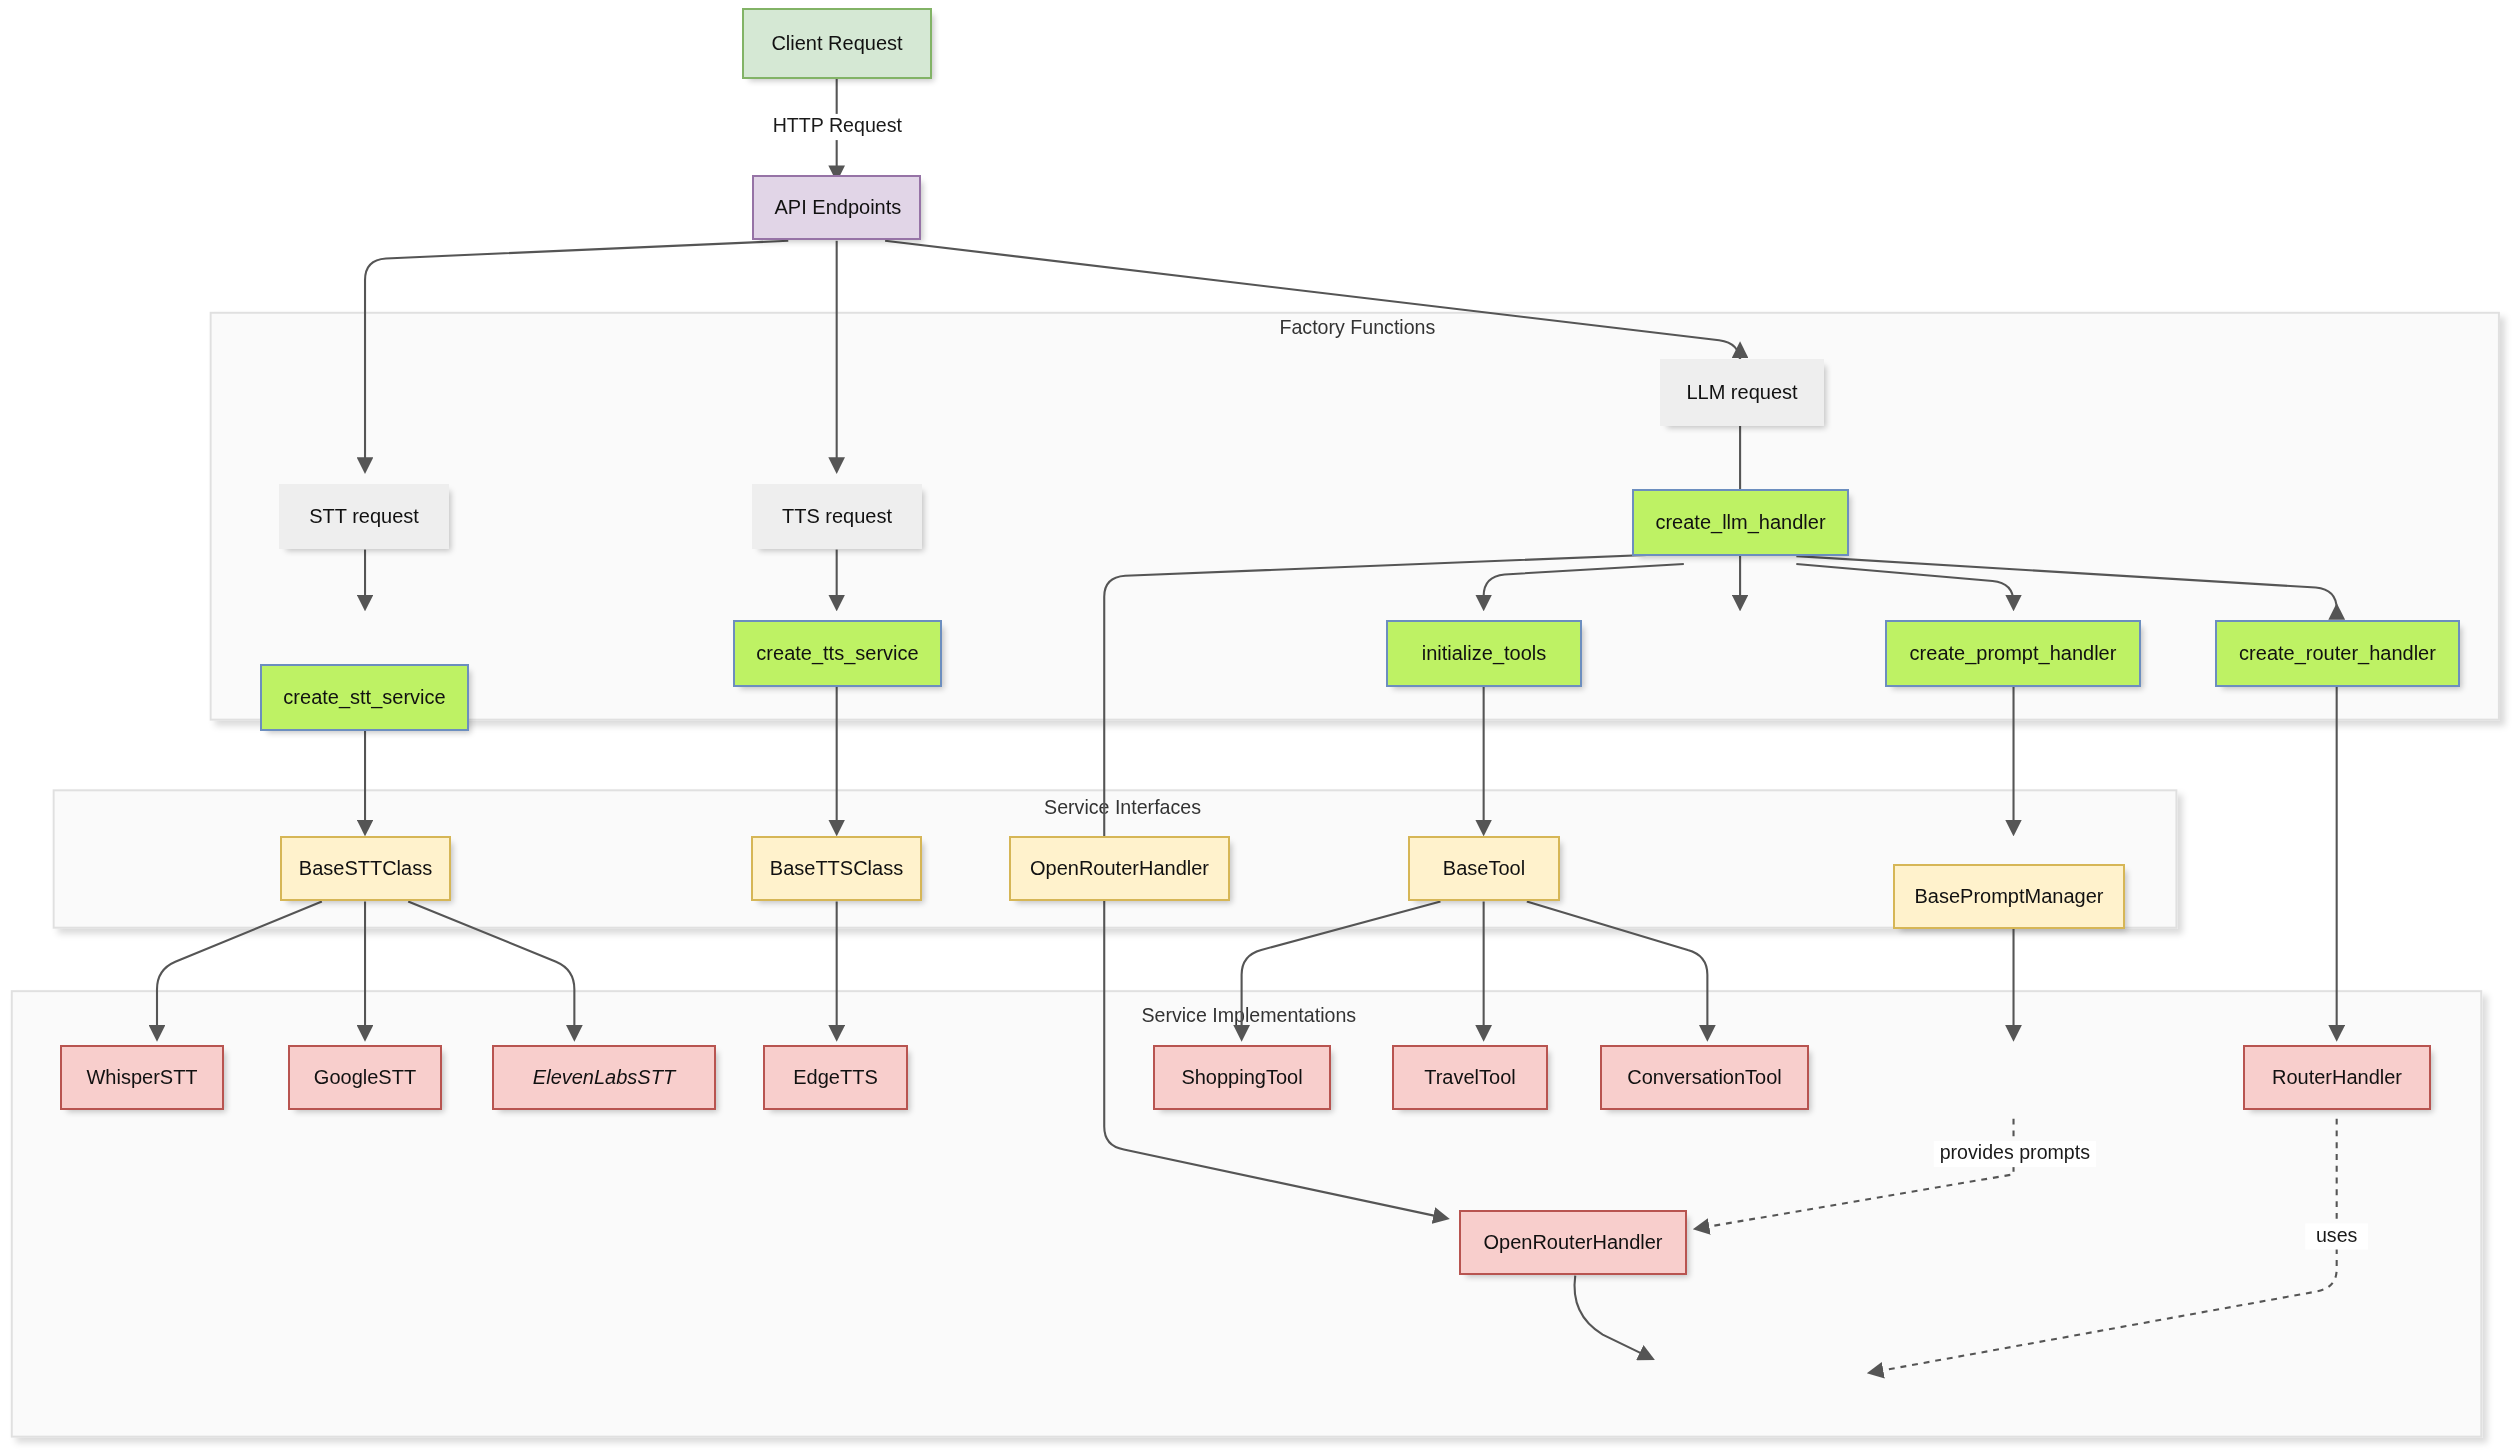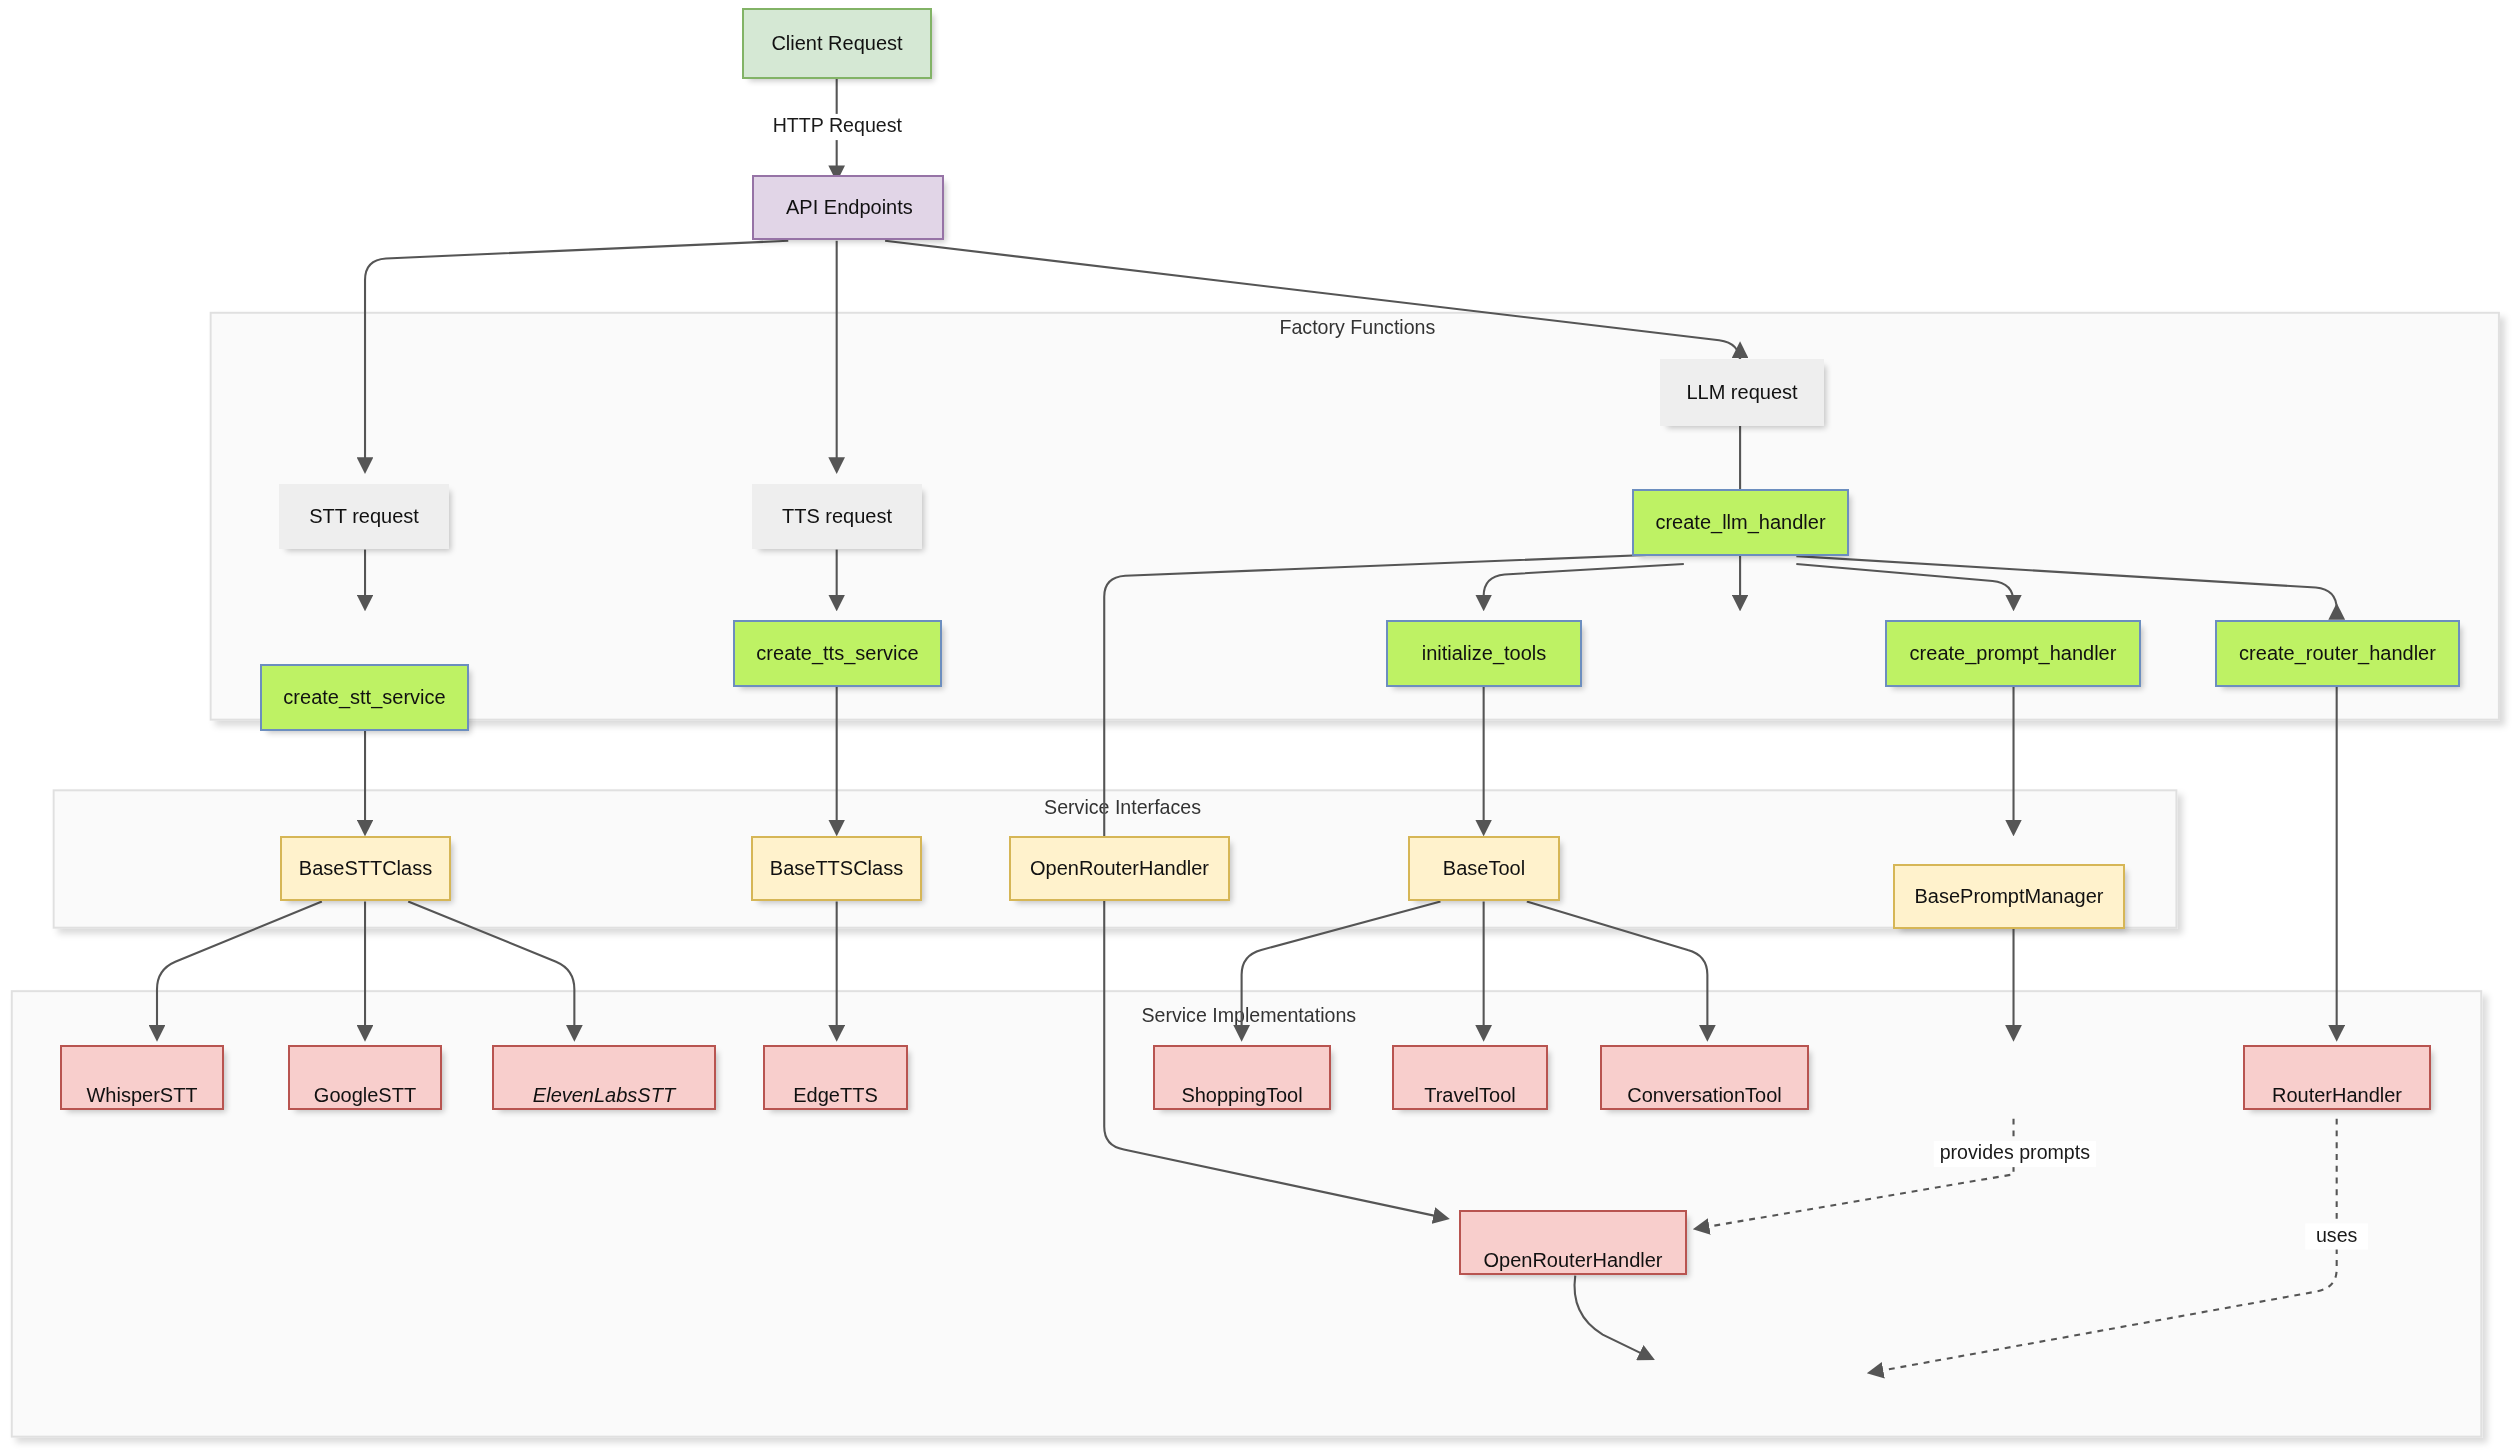--- a/index.html
+++ b/index.html
@@ -65,21 +65,21 @@
     border-style: solid;
     box-shadow: 4.6px 4.6px 5.9px -2.6px rgba(0,0,0,0.22);
     padding: 1.3px 5.2px;
     white-space: nowrap;
   }
   .n-green  { background: #d5e8d4; border-color: #82b366; }
   .n-purple { background: #e1d5e7; border-color: #9673a6; }
   .n-grey   { background: #eeeeee; border-color: #eeeeee; }
   .n-blue   { background: #bef264; border-color: #6c8ebf; }
   .n-yellow { background: #fff2cc; border-color: #d6b656; }
-  .n-pink   { background: #f8cecc; border-color: #b85450; align-items: flex-end; }
+  .n-pink   { background: #f8cecc; border-color: #b85450; }
 </style>
 </head>
 <body>
 
 <div id="stage">
 
   <svg class="layer" viewBox="0 0 3840 2227">
     <defs>
       <marker id="arrow" viewBox="0 0 12 12" refX="9" refY="6" markerWidth="8" markerHeight="8" orient="auto-start-reverse">
         <path d="M 0 0 L 12 6 L 0 12 z" fill="#555555"></path>
@@ -152,21 +152,21 @@
     <text class="edge-label" x="3572" y="1890">uses</text>
 
     <rect class="edge-label-bg" x="1168" y="174" width="224" height="40"></rect>
     <text class="edge-label" x="1280" y="194">HTTP Request</text>
   </svg>
 
   <div class="node n-green" style="left:742px; top:7.9px; width:190px; height:71px;">
     <span>Client Request</span>
   </div>
 
-  <div class="node n-purple" style="left:752px; top:175px; width:192px; height:65px;padding-left:8px;">
+  <div class="node n-purple" style="left:752px; top:175px; width:169px; height:65px;padding-left:8px;">
     <span>API Endpoints</span>
   </div>
 
   <div class="node n-grey" style="left:279px; top:484px; width:170px; height:65px;">
     <span>STT request</span>
   </div>
 
   <div class="node n-grey" style="left:752px; top:484px; width:170px; height:65px;">
     <span>TTS request</span>
   </div>

